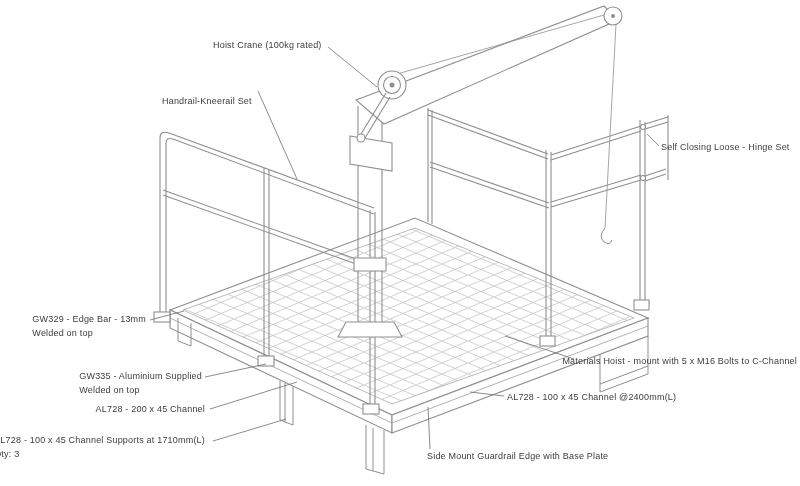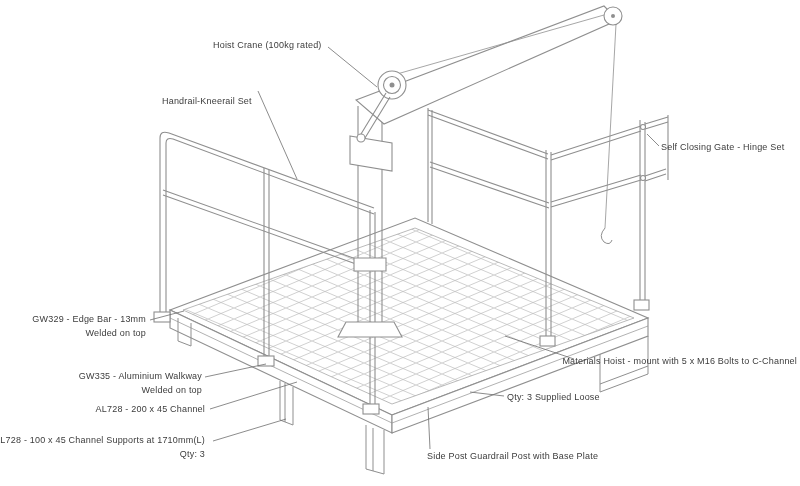--- a/index.html
+++ b/index.html
@@ -13,21 +13,21 @@
   .stage { position: absolute; left: 0; top: 0; }
   .label {
     position: absolute;
     font-size: 9px;
     line-height: 14px;
     color: #3c3c3c;
     letter-spacing: 0.2px;
     white-space: nowrap;
     text-align: right;
   }
-  .label.right { text-align: right; }
+  .label.right { text-align: left; }
 </style>
 </head>
 <body>
 
 <svg class="stage" width="800" height="486" viewBox="0 0 800 486">
   <defs>
     <pattern id="mesh" width="26" height="11" patternUnits="userSpaceOnUse">
       <path d="M0,0 L26,11 M26,0 L0,11" stroke="#bcbcbc" stroke-width="0.7" fill="none"></path>
     </pattern>
   </defs>
@@ -106,40 +106,40 @@
     <line x1="430" y1="449" x2="428" y2="407"></line>
   </g>
 </svg>
 
 <div>
 
   <div class="label" style="left:213px; top:38px">Hoist Crane (100kg rated)</div>
 
   <div class="label" style="left:162px; top:94px">Handrail-Kneerail Set</div>
 
-  <div class="label" style="left:661px; top:140px">Self Closing Gate - Hinge Set</div>
+  <div class="label" style="left:661px; top:140px">Self Closing Loose - Hinge Set</div>
 
   <div class="label right" style="right:654px; top:312px">
     <div>GW329 - Edge Bar - 13mm</div>
     <div>Welded on top</div>
   </div>
 
   <div class="label right" style="right:598px; top:369px">
-    <div>GW335 - Aluminium Walkway</div>
+    <div>GW335 - Aluminium Supplied</div>
     <div>Welded on top</div>
   </div>
 
   <div class="label right" style="right:595px; top:402px">AL728 - 200 x 45 Channel</div>
 
   <div class="label right" style="right:595px; top:433px">
     <div>AL728 - 100 x 45 Channel Supports at 1710mm(L)</div>
     <div>Qty: 3</div>
   </div>
 
   <div class="label" style="right:3px; top:354px">Materials Hoist - mount with 5 x M16 Bolts to C-Channel</div>
 
   <div class="label" style="left:507px; top:390px">
-    <div>Qty: 3 Supplied Loose</div>
+    <div>AL728 - 100 x 45 Channel @2400mm(L)</div>
   </div>
 
-  <div class="label" style="left:427px; top:449px">Side Post Guardrail Post with Base Plate</div>
+  <div class="label" style="left:427px; top:449px">Side Mount Guardrail Edge with Base Plate</div>
 
 </div>
 
 </body></html>

